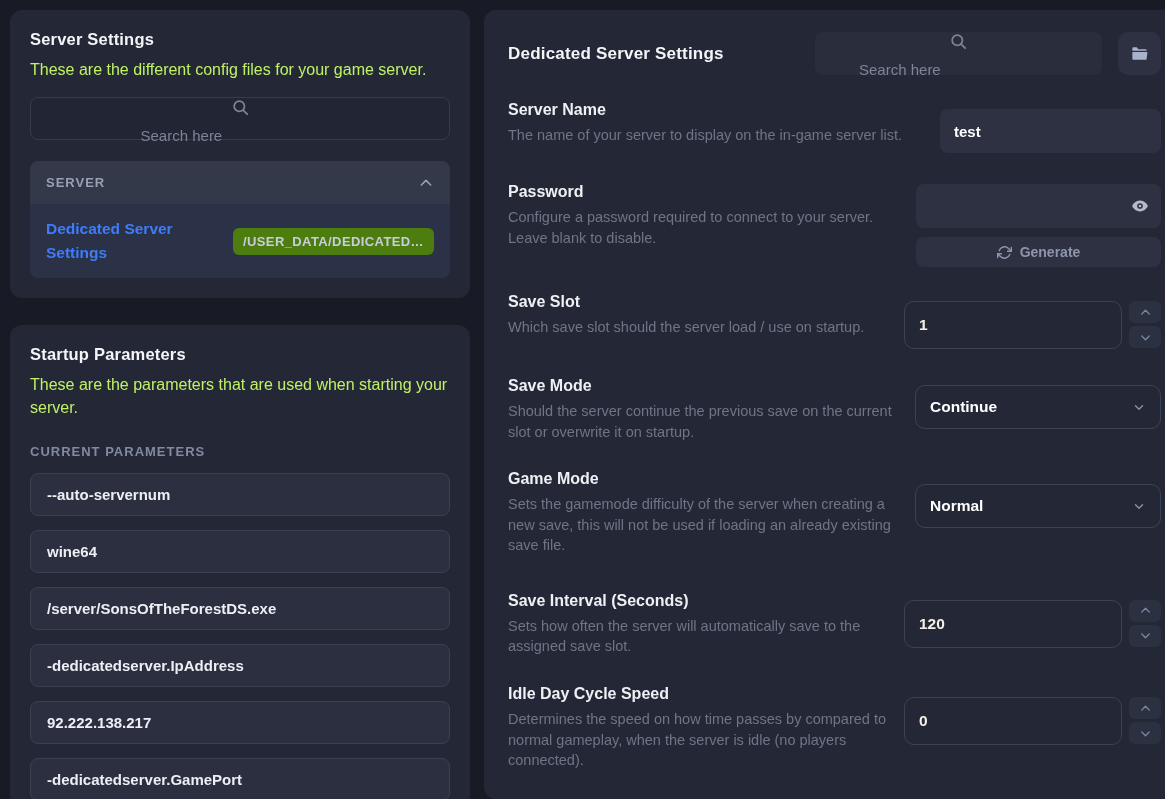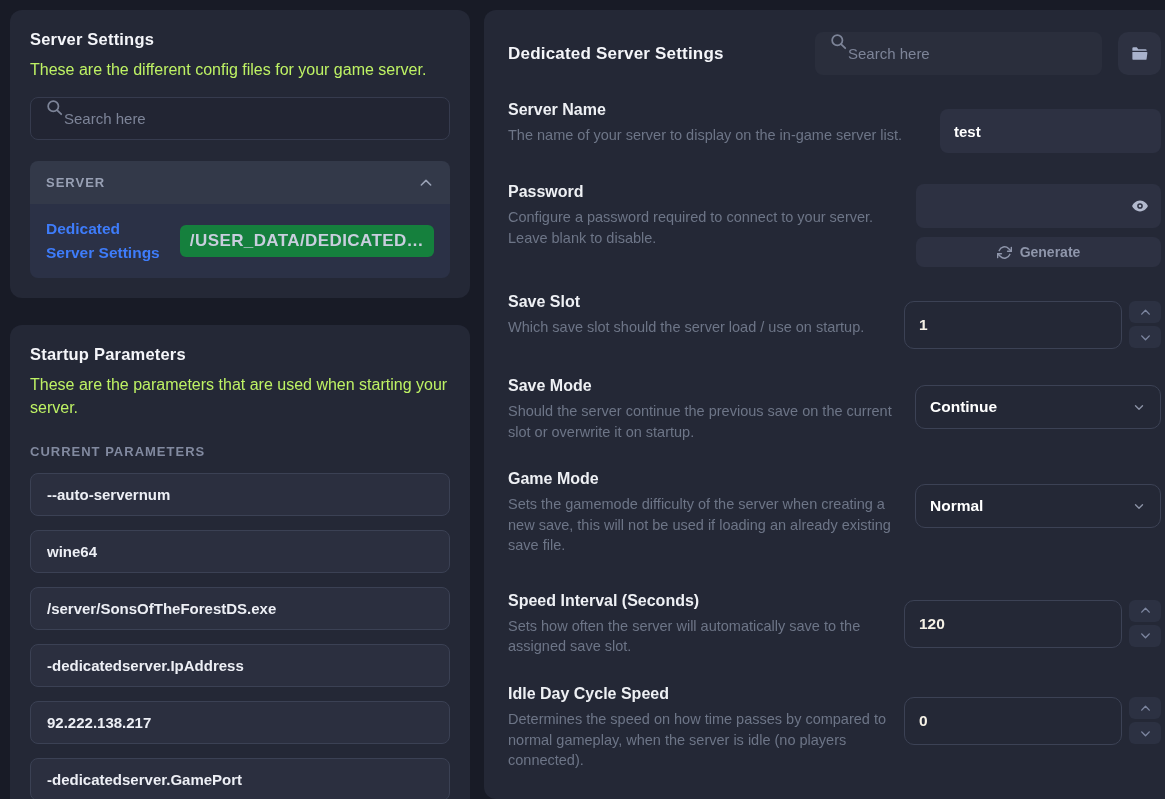--- a/index.html
+++ b/index.html
@@ -11,35 +11,35 @@
   }
   .page { position: relative; width: 1165px; height: 799px; padding: 10px 8px 0 10px; display: flex; gap: 14px; }
   .left-col { width: 460px; flex: none; display: flex; flex-direction: column; gap: 27px; }
   .panel { background: #242836; border-radius: 12px; }
 
   
   .panel-pad { padding: 20px; }
   .panel-title { font-size: 16.5px; font-weight: 700; color: #f4f5f9; letter-spacing: .2px; }
   .panel-desc { margin-top: 9px; font-size: 16px; color: #bef264; line-height: 1.45; }
 
-  .search-box { margin-top: 16px; height: 43px; display: flex; 
-    background: #222533; border: 1px solid #363b4e; border-radius: 8px; padding: 0 14px; }
+  .search-box { margin-top: 16px; height: 43px; display: flex; align-items: center; gap: 10px;
+    background: #222533; border: 1px solid #363b4e; border-radius: 8px; padding: 0 14px; flex-direction: column; }
   .search-box svg { flex: none; }
   .search-box input { flex: 1; background: transparent; border: 0; outline: none;
     color: #c7ccda; font-size: 15px; font-family: inherit; }
   .search-box input::placeholder { color: #7d8498; }
 
   .file-list { margin-top: 21px; border-radius: 8px; overflow: hidden; }
   .file-list-header { height: 43px; background: #333949; display: flex; align-items: center;
     justify-content: space-between; padding: 0 16px; cursor: pointer; text-align: right; }
   .file-list-header .sec-label { font-size: 13px; font-weight: 700; letter-spacing: 1px; color: #98a0b4; }
   .file-item { background: #2b3146; padding: 13px 16px; display: flex; align-items: center;
     justify-content: space-between; gap: 10px; cursor: pointer; }
   .file-link { color: #3e7cfa; font-size: 15.5px; font-weight: 600; line-height: 1.55; width: 165px; }
-  .file-badge { background: #15803d; color: #c9cede; font-size: 17px; font-weight: 700;
+  .file-badge { background: #4d7c0f; color: #c9cede; font-size: 13px; font-weight: 700;
     letter-spacing: .4px; padding: 6px 10px; border-radius: 6px; white-space: nowrap; }
 
   
   .params-label { margin-top: 24px; font-size: 13px; font-weight: 700; letter-spacing: 1px; color: #828aa0; }
   .param-box { margin-top: 14px; height: 43px; background: #2b2f3f; border: 1px solid #3b4154;
     border-radius: 8px; display: flex; align-items: center; padding: 0 16px;
     font-size: 15px; font-weight: 600; color: #edeff5; }
 
   
   .main-panel { flex: 1; padding: 22px 15px 20px 24px; }
@@ -255,21 +255,21 @@
             <svg width="14" height="14" viewBox="0 0 24 24" fill="none" stroke="currentColor" stroke-width="2.4" stroke-linecap="round" stroke-linejoin="round">
                 <polyline points="6 10 12 16 18 10"></polyline>
               </svg>
           </span>
         </div>
       </div>
     </div>
 
     <div class="field-row" style="margin-bottom:28px;">
       <div class="field-text">
-        <div class="field-label">Speed Interval (Seconds)</div>
+        <div class="field-label">Save Interval (Seconds)</div>
         <div class="field-desc">Sets how often the server will automatically save to the assigned save slot.</div>
       </div>
       <div class="field-control">
         <div class="num-wrap">
           <input class="num-input" type="text" value="120" style="">
           <div class="stepper">
             <button class="step-btn">
               <span style="display:flex;">
                 <svg width="13" height="13" viewBox="0 0 24 24" fill="none" stroke="currentColor" stroke-width="2.6" stroke-linecap="round" stroke-linejoin="round">
                     <polyline points="5 15 12 8 19 15"></polyline>

